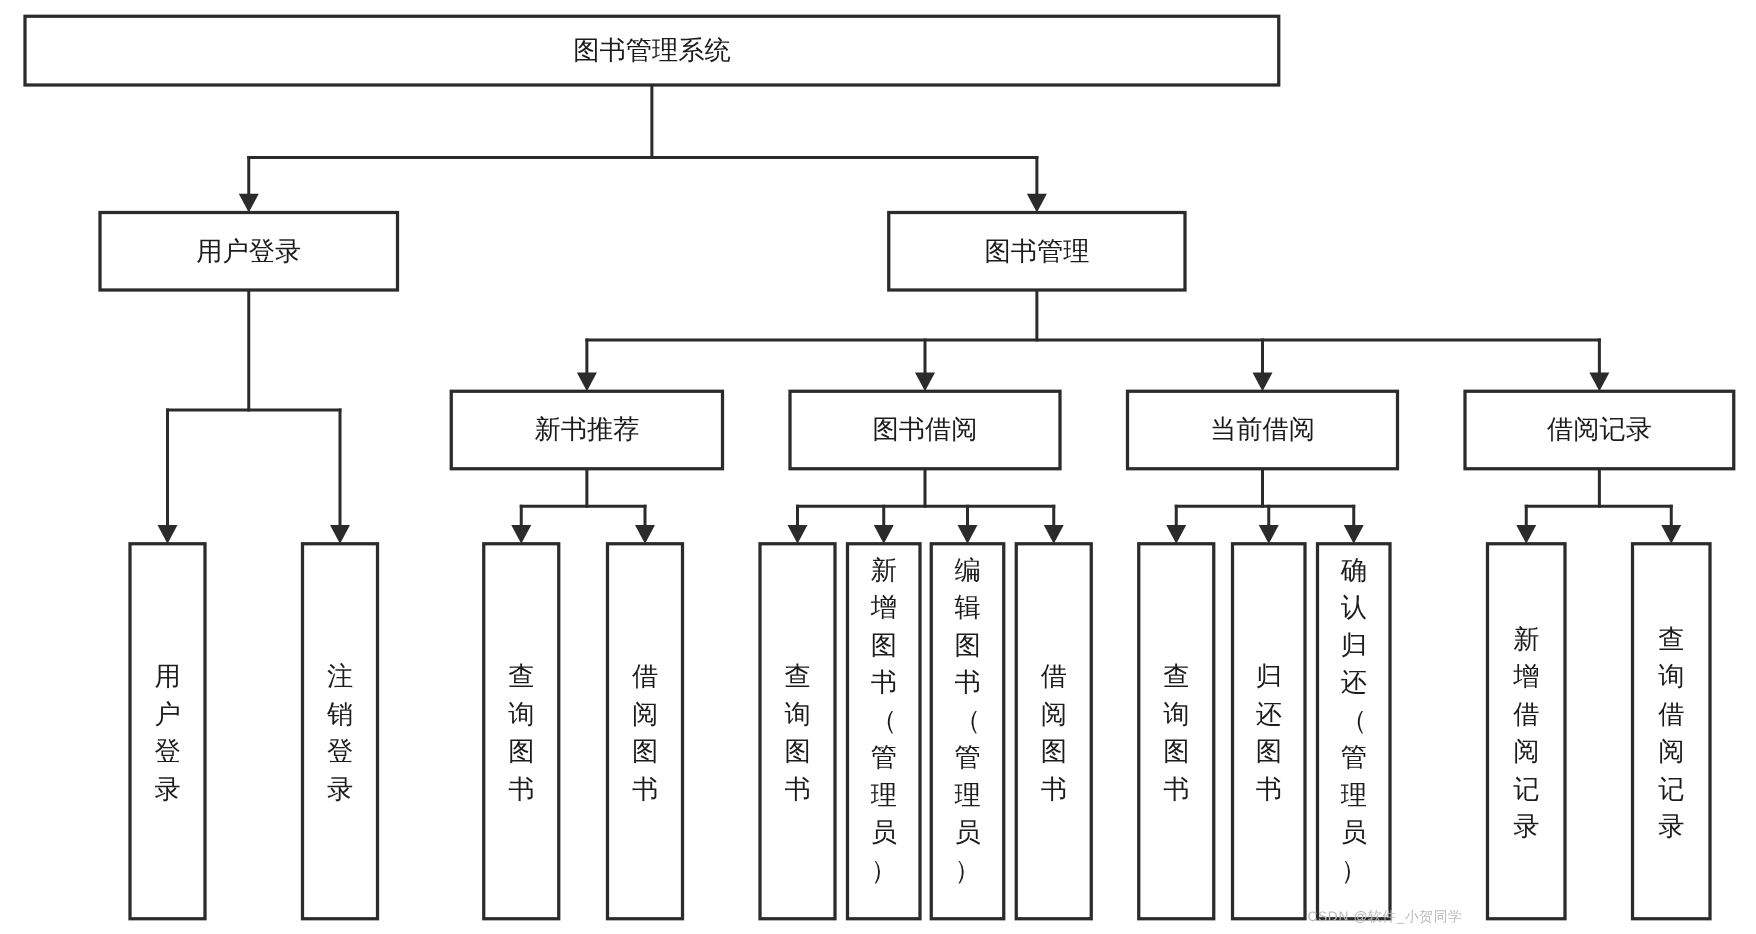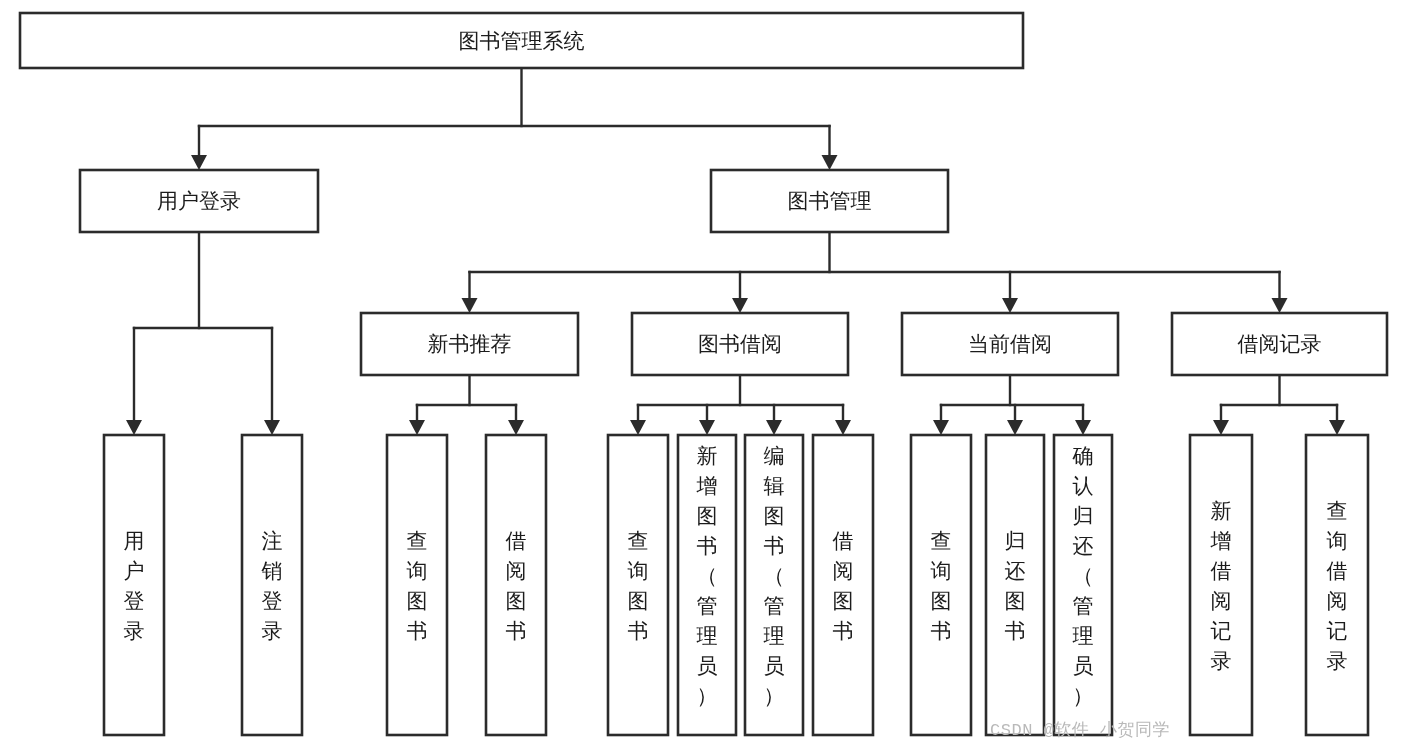--- a/index.html
+++ b/index.html
@@ -51,22 +51,22 @@
   .node-label-vertical {
     font-family: "DejaVu Sans", "Liberation Sans", sans-serif;
     font-size: 21px;
     fill: #1c1c1c;
     text-anchor: middle;
   }
   .watermark {
     position: absolute;
     right: 10px;
     bottom: 6px;
-    font-family: Liberation Mono, monospace;
-    font-size: 17px;
+    font-family: Liberation Sans, sans-serif;
+    font-size: 11px;
     color: #b9b9b9;
     letter-spacing: 0.5px;
     white-space: nowrap;
     user-select: none;
   }
 </style>
 </head>
 <body>
 
 <div id="diagram-root">

